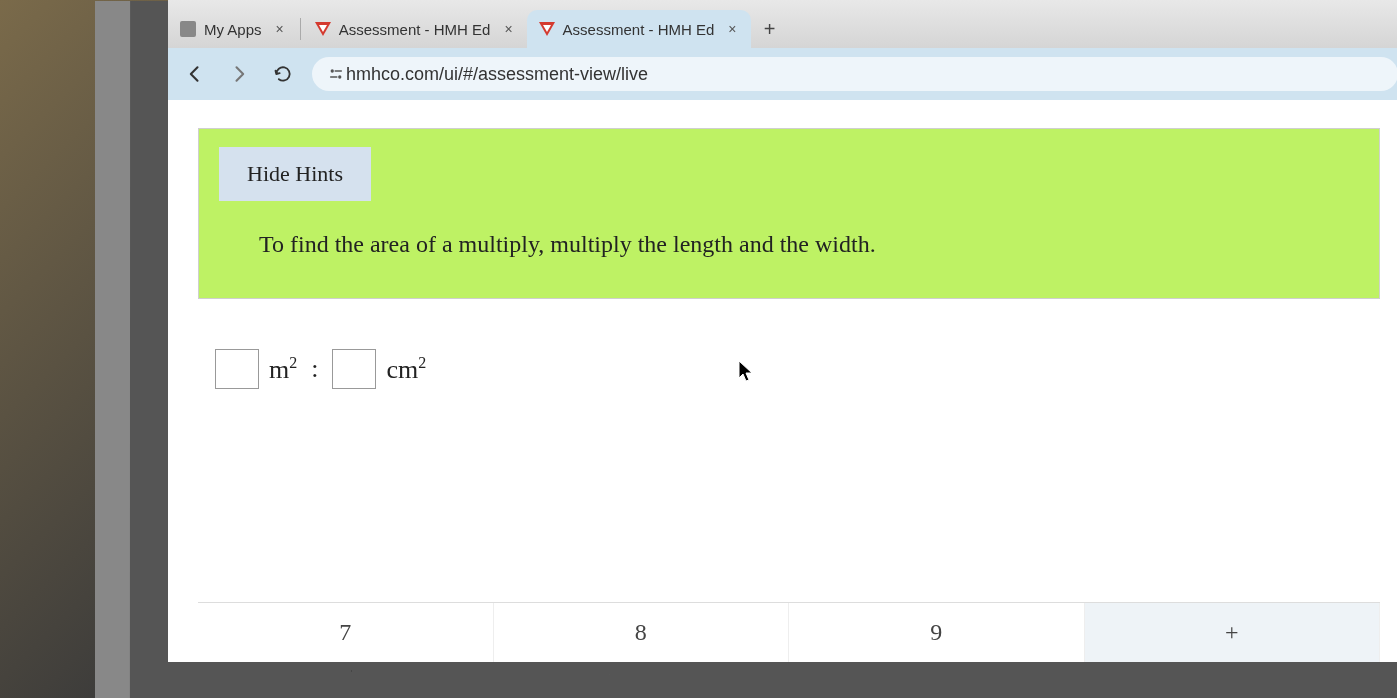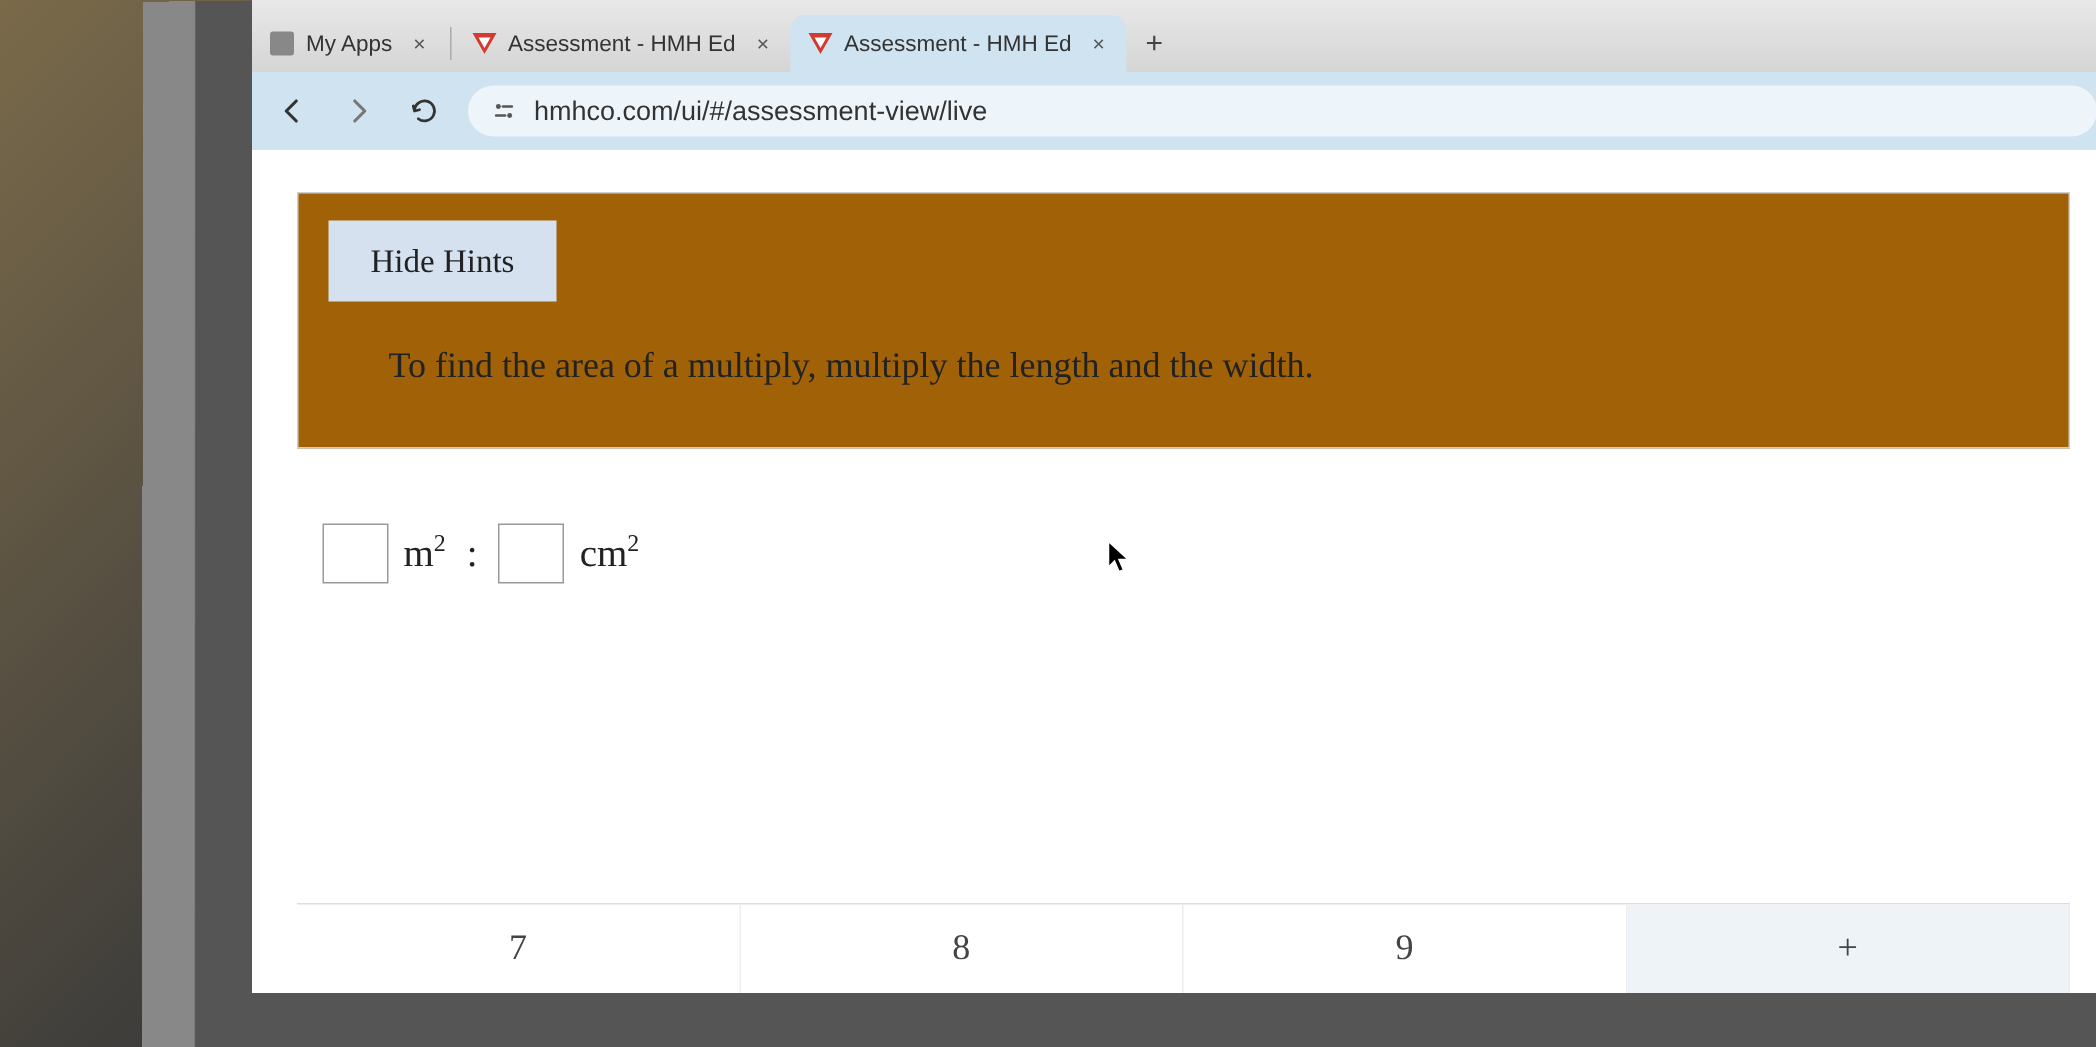--- a/index.html
+++ b/index.html
@@ -105,21 +105,20 @@
     border-radius: 50%;
   }
   .addr-bar {
     flex: 1;
     height: 34px;
     background: #eef5fa;
     border-radius: 17px;
     display: flex;
     align-items: center;
     padding: 0 14px;
-    gap: 10px;
     color: #333;
     font-size: 18px;
   }
   .site-icon {
     width: 20px; height: 20px;
     display: inline-flex; align-items: center; justify-content: center;
     color: #555;
     font-size: 14px;
   }
   
@@ -130,21 +129,21 @@
     position: relative;
   }
   .prompt {
     font-family: Georgia, 'Times New Roman', serif;
     font-size: 26px;
     color: #222;
     margin-bottom: 24px;
   }
   .hint-box {
     border: 1px solid #cfcfcf;
-    background: #a16207;
+    background: #bef264;
     padding: 18px 20px 40px 20px;
     margin-bottom: 50px;
   }
   .hide-hints-btn {
     display: inline-block;
     background: #d5e1ee;
     padding: 14px 28px;
     font-family: Georgia, 'Times New Roman', serif;
     font-size: 22px;
     color: #222;

